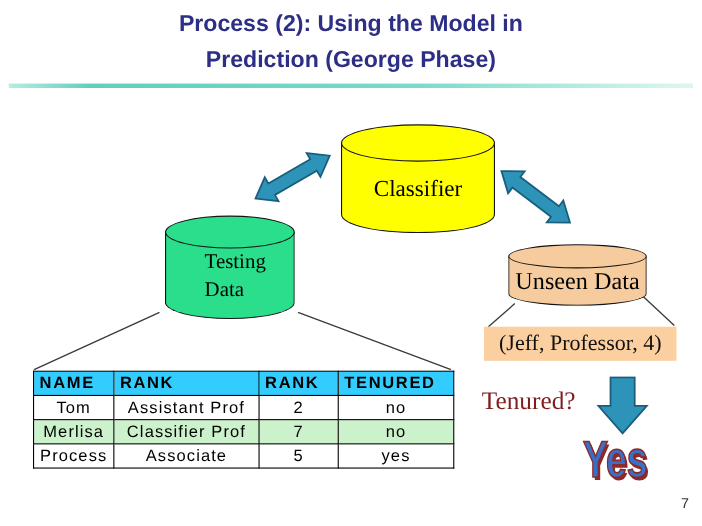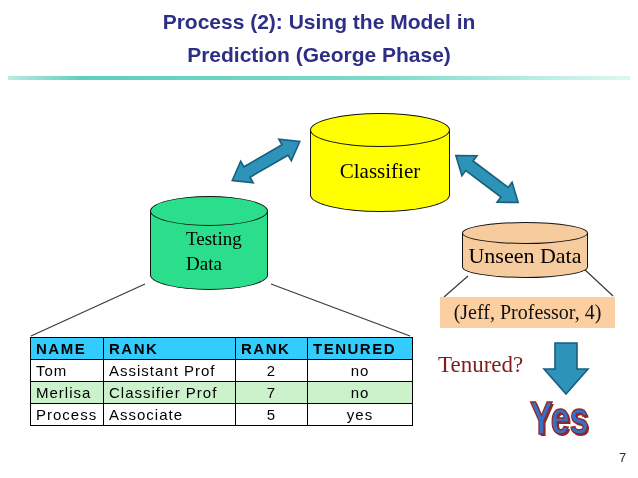--- a/index.html
+++ b/index.html
@@ -41,21 +41,21 @@
           font-family:"Liberation Sans",sans-serif;font-weight:bold;font-size:46px;line-height:46px;
           color:var(--answer-fill,#3A6FC6);
           -webkit-text-stroke:1.5px var(--answer-outline,#8C2A2A);
           text-shadow:2.5px 2.5px 0 var(--answer-outline,#8C2A2A);
           transform:scale(0.74,1.02);transform-origin:left top;letter-spacing:0px;}
 
   
   .tbl{position:absolute;left:30px;top:337px;border-collapse:collapse;table-layout:fixed;
        font-size:15px;color:#000;background:#fff;border:1.5px solid #000;}
   .tbl th,.tbl td{border:1px solid #000;padding:1px 5px;height:22px;box-sizing:border-box;
-                  overflow:hidden;white-space:nowrap;}
+                  overflow:hidden;white-space:nowrap;text-align:center;}
   .tbl th{background:var(--header-fill,#33CCFF);font-weight:bold;letter-spacing:1.5px;text-align:left;}
   .tbl td{letter-spacing:1px;}
   .tbl .c{text-align:center;}
   .tbl tr.hl td{background:var(--highlight-row-fill,#CCF2CC);}
 
   .page-num{position:absolute;left:619px;top:450px;font-size:13px;color:#333;}
 </style>
 </head>
 <body>
 

